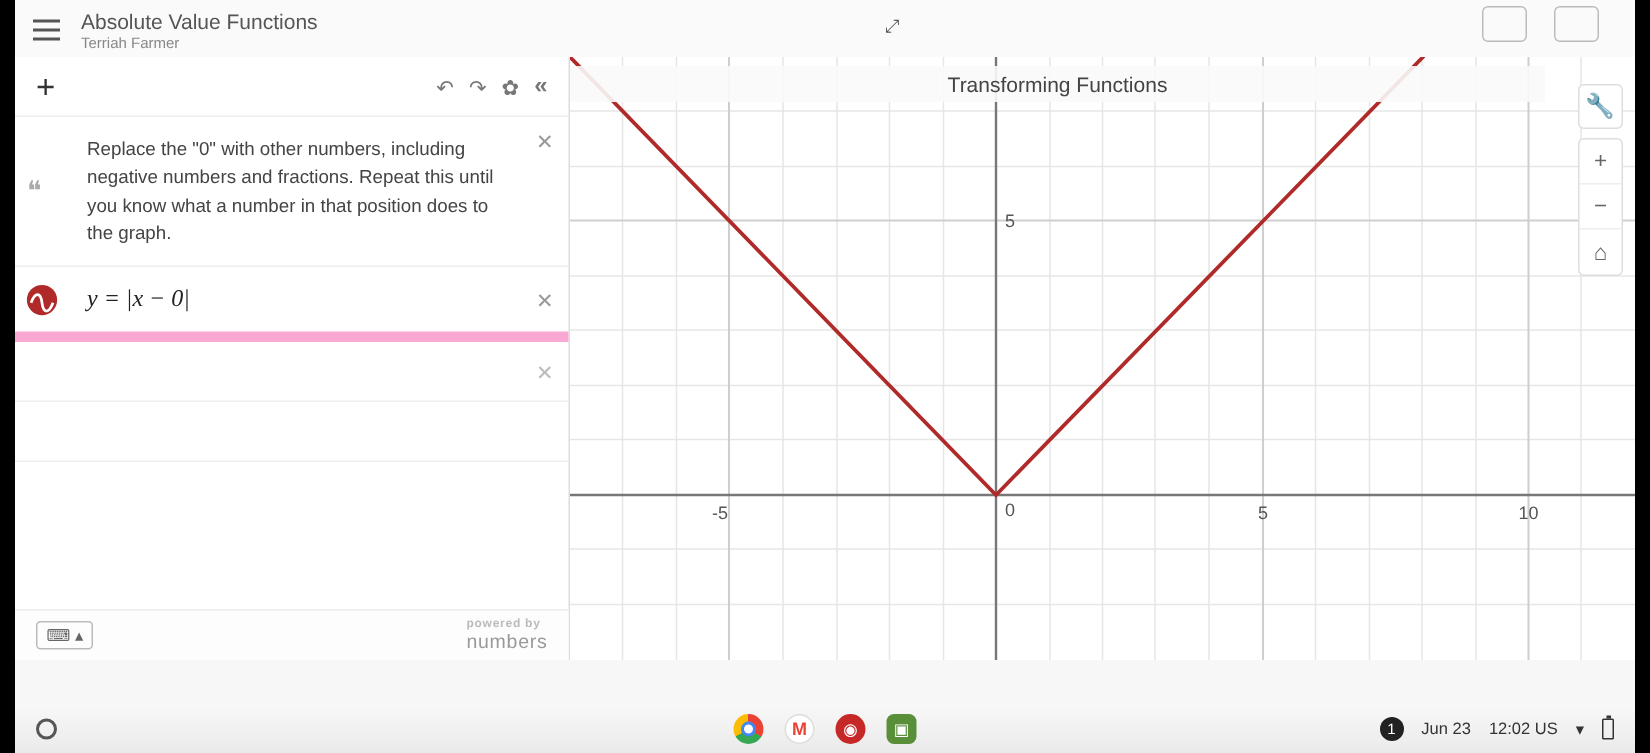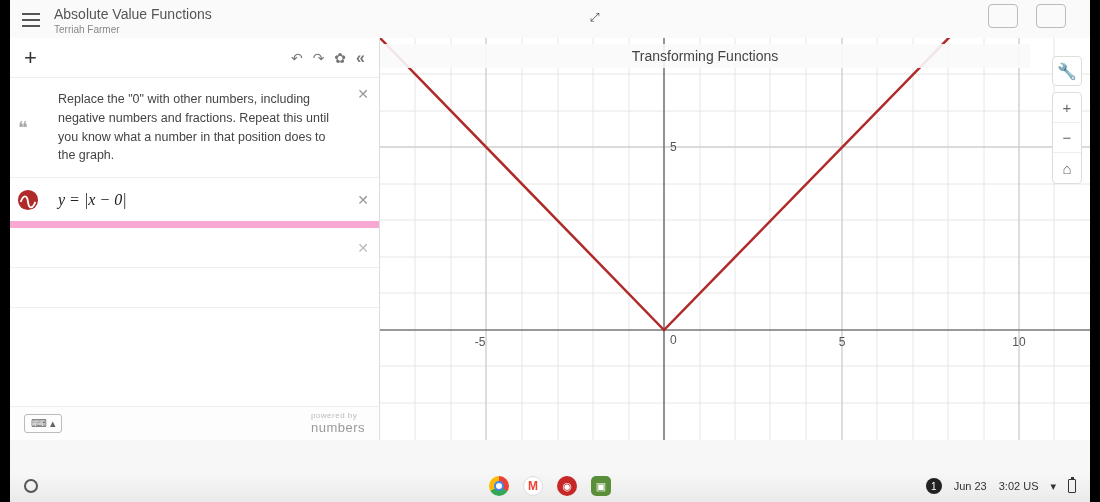--- a/index.html
+++ b/index.html
@@ -29,21 +29,21 @@
   .expr-row .idx { position: absolute; left: 0; top: 0; bottom: 0; width: 36px; display: flex; align-items: center; justify-content: center; }
   .expr-row svg.wave { width: 22px; height: 22px; }
   .expr-math { font-size: 16px; font-family: "Cambria Math", "Times New Roman", serif; font-style: italic; color: #222; }
   .expr-row .close { position: absolute; right: 10px; top: 50%; transform: translateY(-50%); color: #999; font-size: 14px; cursor: pointer; }
   .empty-row { height: 40px; border-bottom: 1px solid #eee; position: relative; }
   .empty-row .close { position: absolute; right: 10px; top: 50%; transform: translateY(-50%); color: #bbb; font-size: 14px; cursor: pointer; }
   .lp-footer { position: absolute; bottom: 0; left: 0; right: 0; height: 34px; display: flex; align-items: center; justify-content: space-between; padding: 0 14px; border-top: 1px solid #eee; background: #fdfdfd; }
   .keypad { border: 1px solid #bbb; border-radius: 3px; padding: 2px 6px; font-size: 11px; color: #666; cursor: pointer; }
   .keypad::after { content: " \25B4"; color: #666; }
   .desmos-logo { font-size: 13px; color: #999; letter-spacing: 0.5px; }
-  .desmos-logo .pb { display:block; font-size:8px; color:#bbb; line-height:1;}
+  .desmos-logo .pb { display:block; font-size:8px; color:#bbb; line-height:1;font-weight:bold;}
   
   .graph { flex: 1; position: relative; background: #fff; }
   .graph-title { position: absolute; top: 6px; left: 0; right: 60px; text-align: center; font-size: 14px; color: #444; background: rgba(250,250,250,0.9); padding: 4px 0; z-index: 3; }
   .graph svg { width: 100%; height: 100%; }
   .rtools { position: absolute; right: 8px; top: 54px; width: 30px; background: #fff; border: 1px solid #ddd; border-radius: 4px; z-index: 4; }
   .rtools div { height: 30px; display: flex; align-items: center; justify-content: center; color: #666; font-size: 15px; border-bottom: 1px solid #eee; cursor: pointer; }
   .rtools div:last-child { border-bottom: none; }
   .wrench { position: absolute; right: 8px; top: 18px; width: 30px; height: 30px; background:#fff; border:1px solid #ddd; border-radius:4px; display:flex; align-items:center; justify-content:center; color:#666; z-index:4; cursor:pointer;}
   
   .shelf { position: absolute; bottom: 0; left: 0; right: 0; height: 32px; background: linear-gradient(#f8f8f8, #eaeaea); display: flex; align-items: center; padding: 0 14px; }
@@ -188,17 +188,17 @@
   <div class="launcher"></div>
   <div class="apps">
     <div class="app chrome"></div>
     <div class="app gmail">M</div>
     <div class="app red">◉</div>
     <div class="app green">▣</div>
   </div>
   <div class="tray">
     <span class="notif-badge">1</span>
     <span>Jun 23</span>
-    <span><span>3:02</span>&nbsp;<span>US</span></span>
+    <span><span>12:02</span>&nbsp;<span>US</span></span>
     <span>▾</span>
     <span class="batt"></span>
   </div>
 </div>
 
 </body></html>

